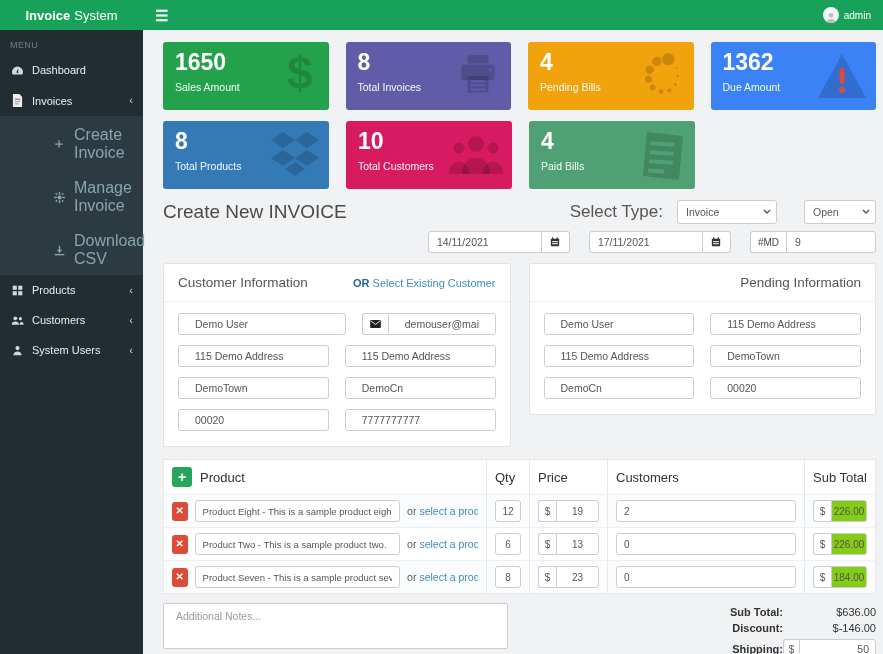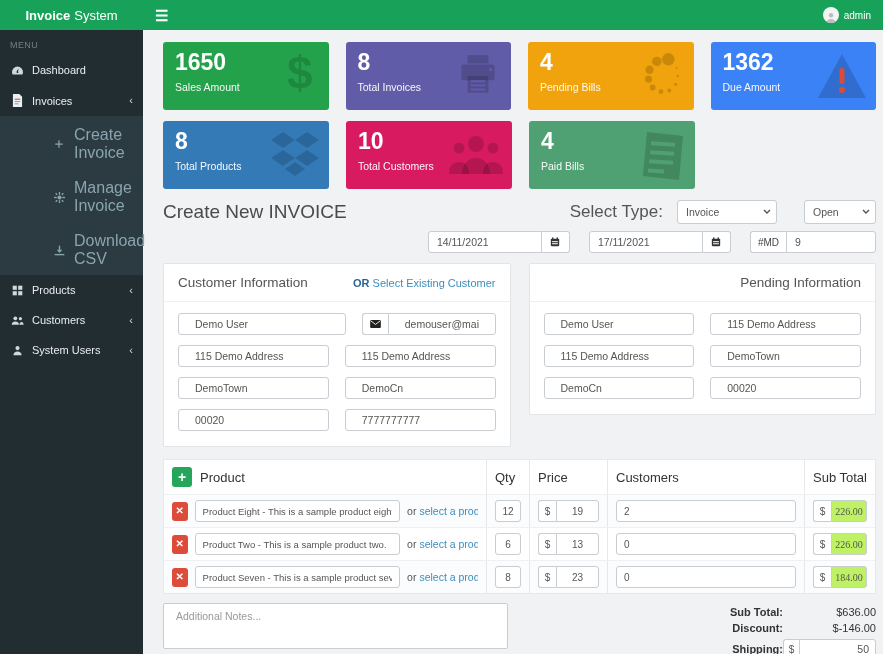--- a/index.html
+++ b/index.html
@@ -89,21 +89,21 @@
   .add-btn { width:20px; height:20px; background:#26a65b; border:none; border-radius:3px; color:#fff; font-size:14px; font-weight:700; display:flex; align-items:center; justify-content:center; margin-right:8px; cursor:pointer; line-height:1; }
   .del-btn { width:19px; height:19px; background:#dd4b39; border:none; border-radius:3px; color:#fff; font-size:10px; font-weight:700; display:flex; align-items:center; justify-content:center; margin-right:7px; cursor:pointer; line-height:1; }
   .prod-input { width:247px; height:22px; border:1px solid #c9cdd1; border-radius:3px; padding:0 7px; font-size:9.5px; color:#555; font-family:inherit; }
   .or-select { font-size:10.5px; margin-left:7px; white-space:nowrap; overflow:hidden; }
   .or-select .or { color:#555; }
   .or-select .lnk { color:#3b8dbc; cursor:pointer; }
   .qty-input { width:100%; height:22px; border:1px solid #c9cdd1; border-radius:3px; font-size:10px; color:#555; text-align:center; font-family:inherit; }
   .money { display:flex; height:22px; width:100%; }
   .money .cur { border:1px solid #c9cdd1; border-right:0; border-radius:3px 0 0 3px; background:#fff; font-size:10px; color:#555; display:flex; align-items:center; justify-content:center; width:18px; min-width:18px; }
   .money input { flex:1; min-width:0; border:1px solid #c9cdd1; border-radius:0 3px 3px 0; font-size:10px; color:#555; text-align:center; font-family:inherit; }
-  .money input.ro { background:#bef264;font-family:Liberation Serif, serif; }
+  .money input.ro { background:#84cc16; }
   .disc-input { width:100%; height:22px; border:1px solid #c9cdd1; border-radius:3px; padding:0 7px; font-size:10px; color:#555; font-family:inherit; }
 
   
   .bottom { display:flex; margin-top:9px; align-items:flex-start; }
   .notes { width:345px; height:46px; border:1px solid #c9cdd1; border-radius:2px; padding:6px 12px; font-size:10.5px; color:#555; resize:none; font-family:inherit; background:#fff; }
   .notes::placeholder { color:#999; }
   .totals { margin-left:auto; width:280px; font-size:11px; color:#333; padding-top:2px; }
   .trow2 { display:flex; align-items:center; justify-content:flex-end; margin-bottom:2px; min-height:14px; }
   .tlabel { font-weight:700; text-align:right; }
   .tvalue { width:93px; text-align:right; }

